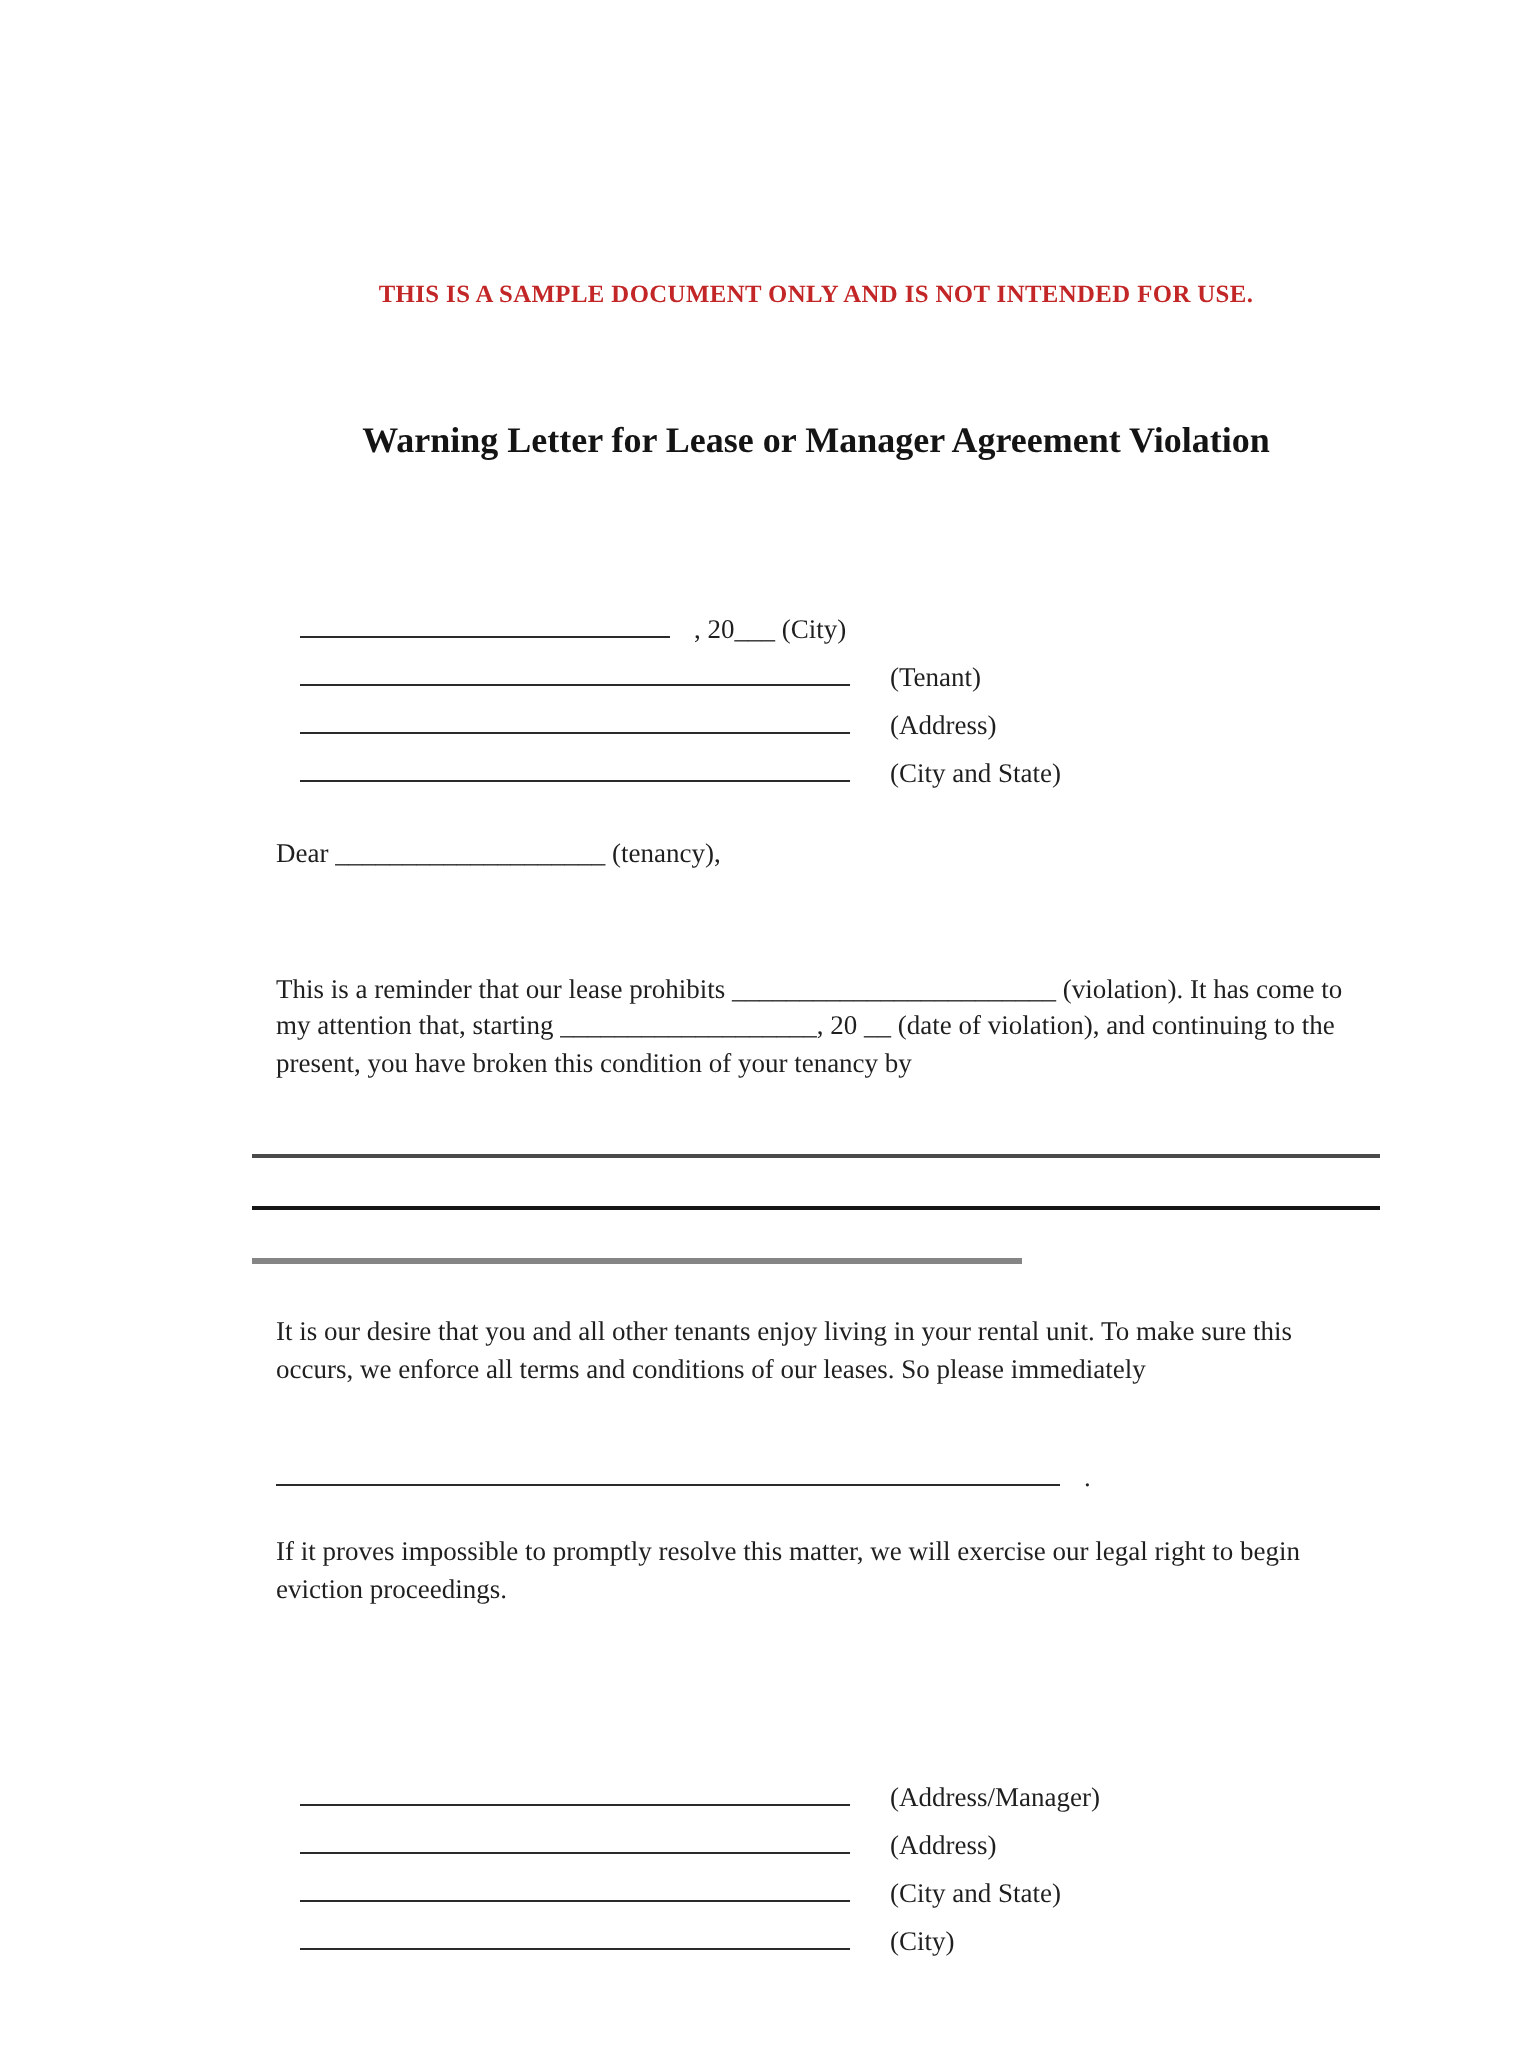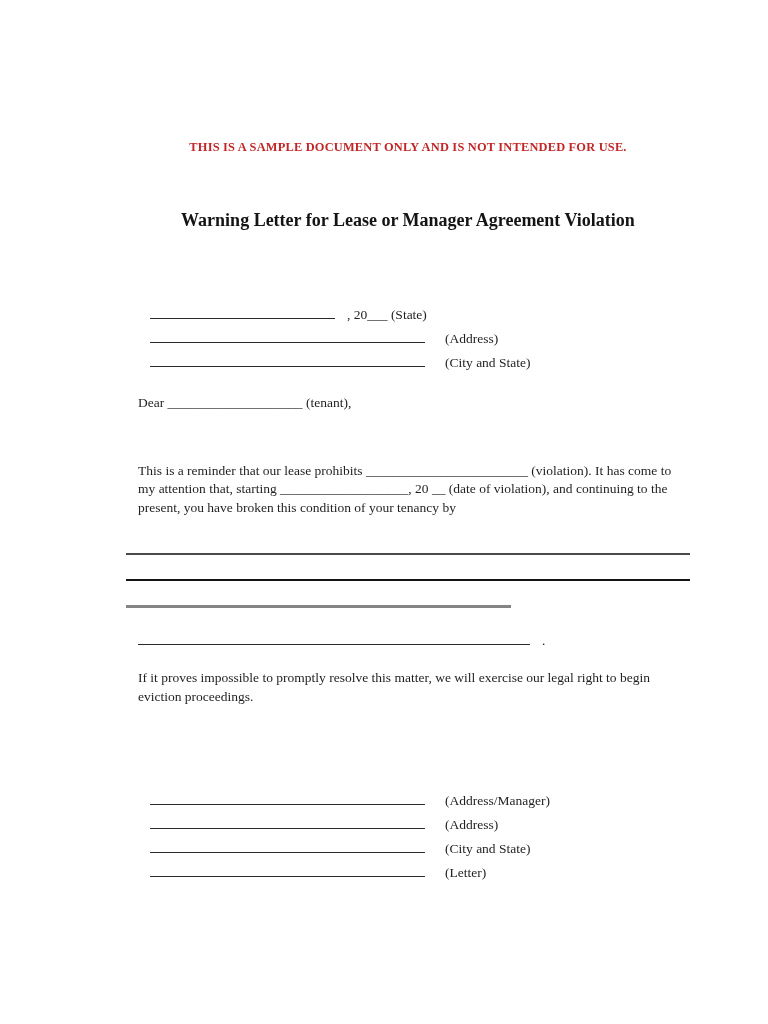--- a/index.html
+++ b/index.html
@@ -85,56 +85,60 @@
 <div class="page">
   <div class="content">
 
     <div class="sample-heading">THIS IS A SAMPLE DOCUMENT ONLY AND IS NOT INTENDED FOR USE.</div>
 
 
     <h1 class="title">Warning Letter for Lease or Manager Agreement Violation</h1>
 
     <div class="fields-top">
       <div class="field-row">
-        <span class="blank w-date"></span><span class="field-suffix">, 20___ (State)</span>
+        <span class="blank w-date"></span><span class="field-suffix">, 20___ (City)</span>
+      </div>
+      <div class="field-row">
+        <span class="blank w-recipient"></span><span class="field-label">(Tenant)</span>
       </div>
       <div class="field-row">
         <span class="blank w-recipient"></span><span class="field-label">(Address)</span>
       </div>
       <div class="field-row">
         <span class="blank w-recipient"></span><span class="field-label">(City and State)</span>
       </div>
     </div>
 
-    <p class="salutation">Dear ____________________ (tenant),</p>
+    <p class="salutation">Dear ____________________ (tenancy),</p>
 
     <p class="para">This is a reminder that our lease prohibits ________________________ (violation). It has come to my attention that, starting ___________________, 20 __ (date of violation), and continuing to the present, you have broken this condition of your tenancy by</p>
 
     <div class="rule-line r1"></div>
     <div class="rule-line r2"></div>
     <div class="rule-line r3"></div>
 
+    <p class="para tight">It is our desire that you and all other tenants enjoy living in your rental unit. To make sure this occurs, we enforce all terms and conditions of our leases. So please immediately</p>
 
     <div class="fill-row">
       <span class="blank w-fill"></span><span>.</span>
     </div>
 
     <p class="para">If it proves impossible to promptly resolve this matter, we will exercise our legal right to begin eviction proceedings.</p>
 
 
 
     <div class="sig-block">
       <div class="field-row">
         <span class="blank w-sig"></span><span class="field-label">(Address/Manager)</span>
       </div>
       <div class="field-row">
         <span class="blank w-sig"></span><span class="field-label">(Address)</span>
       </div>
       <div class="field-row">
         <span class="blank w-sig"></span><span class="field-label">(City and State)</span>
       </div>
       <div class="field-row">
-        <span class="blank w-sig"></span><span class="field-label">(Letter)</span>
+        <span class="blank w-sig"></span><span class="field-label">(City)</span>
       </div>
     </div>
 
   </div>
 </div>
 
 </body></html>

